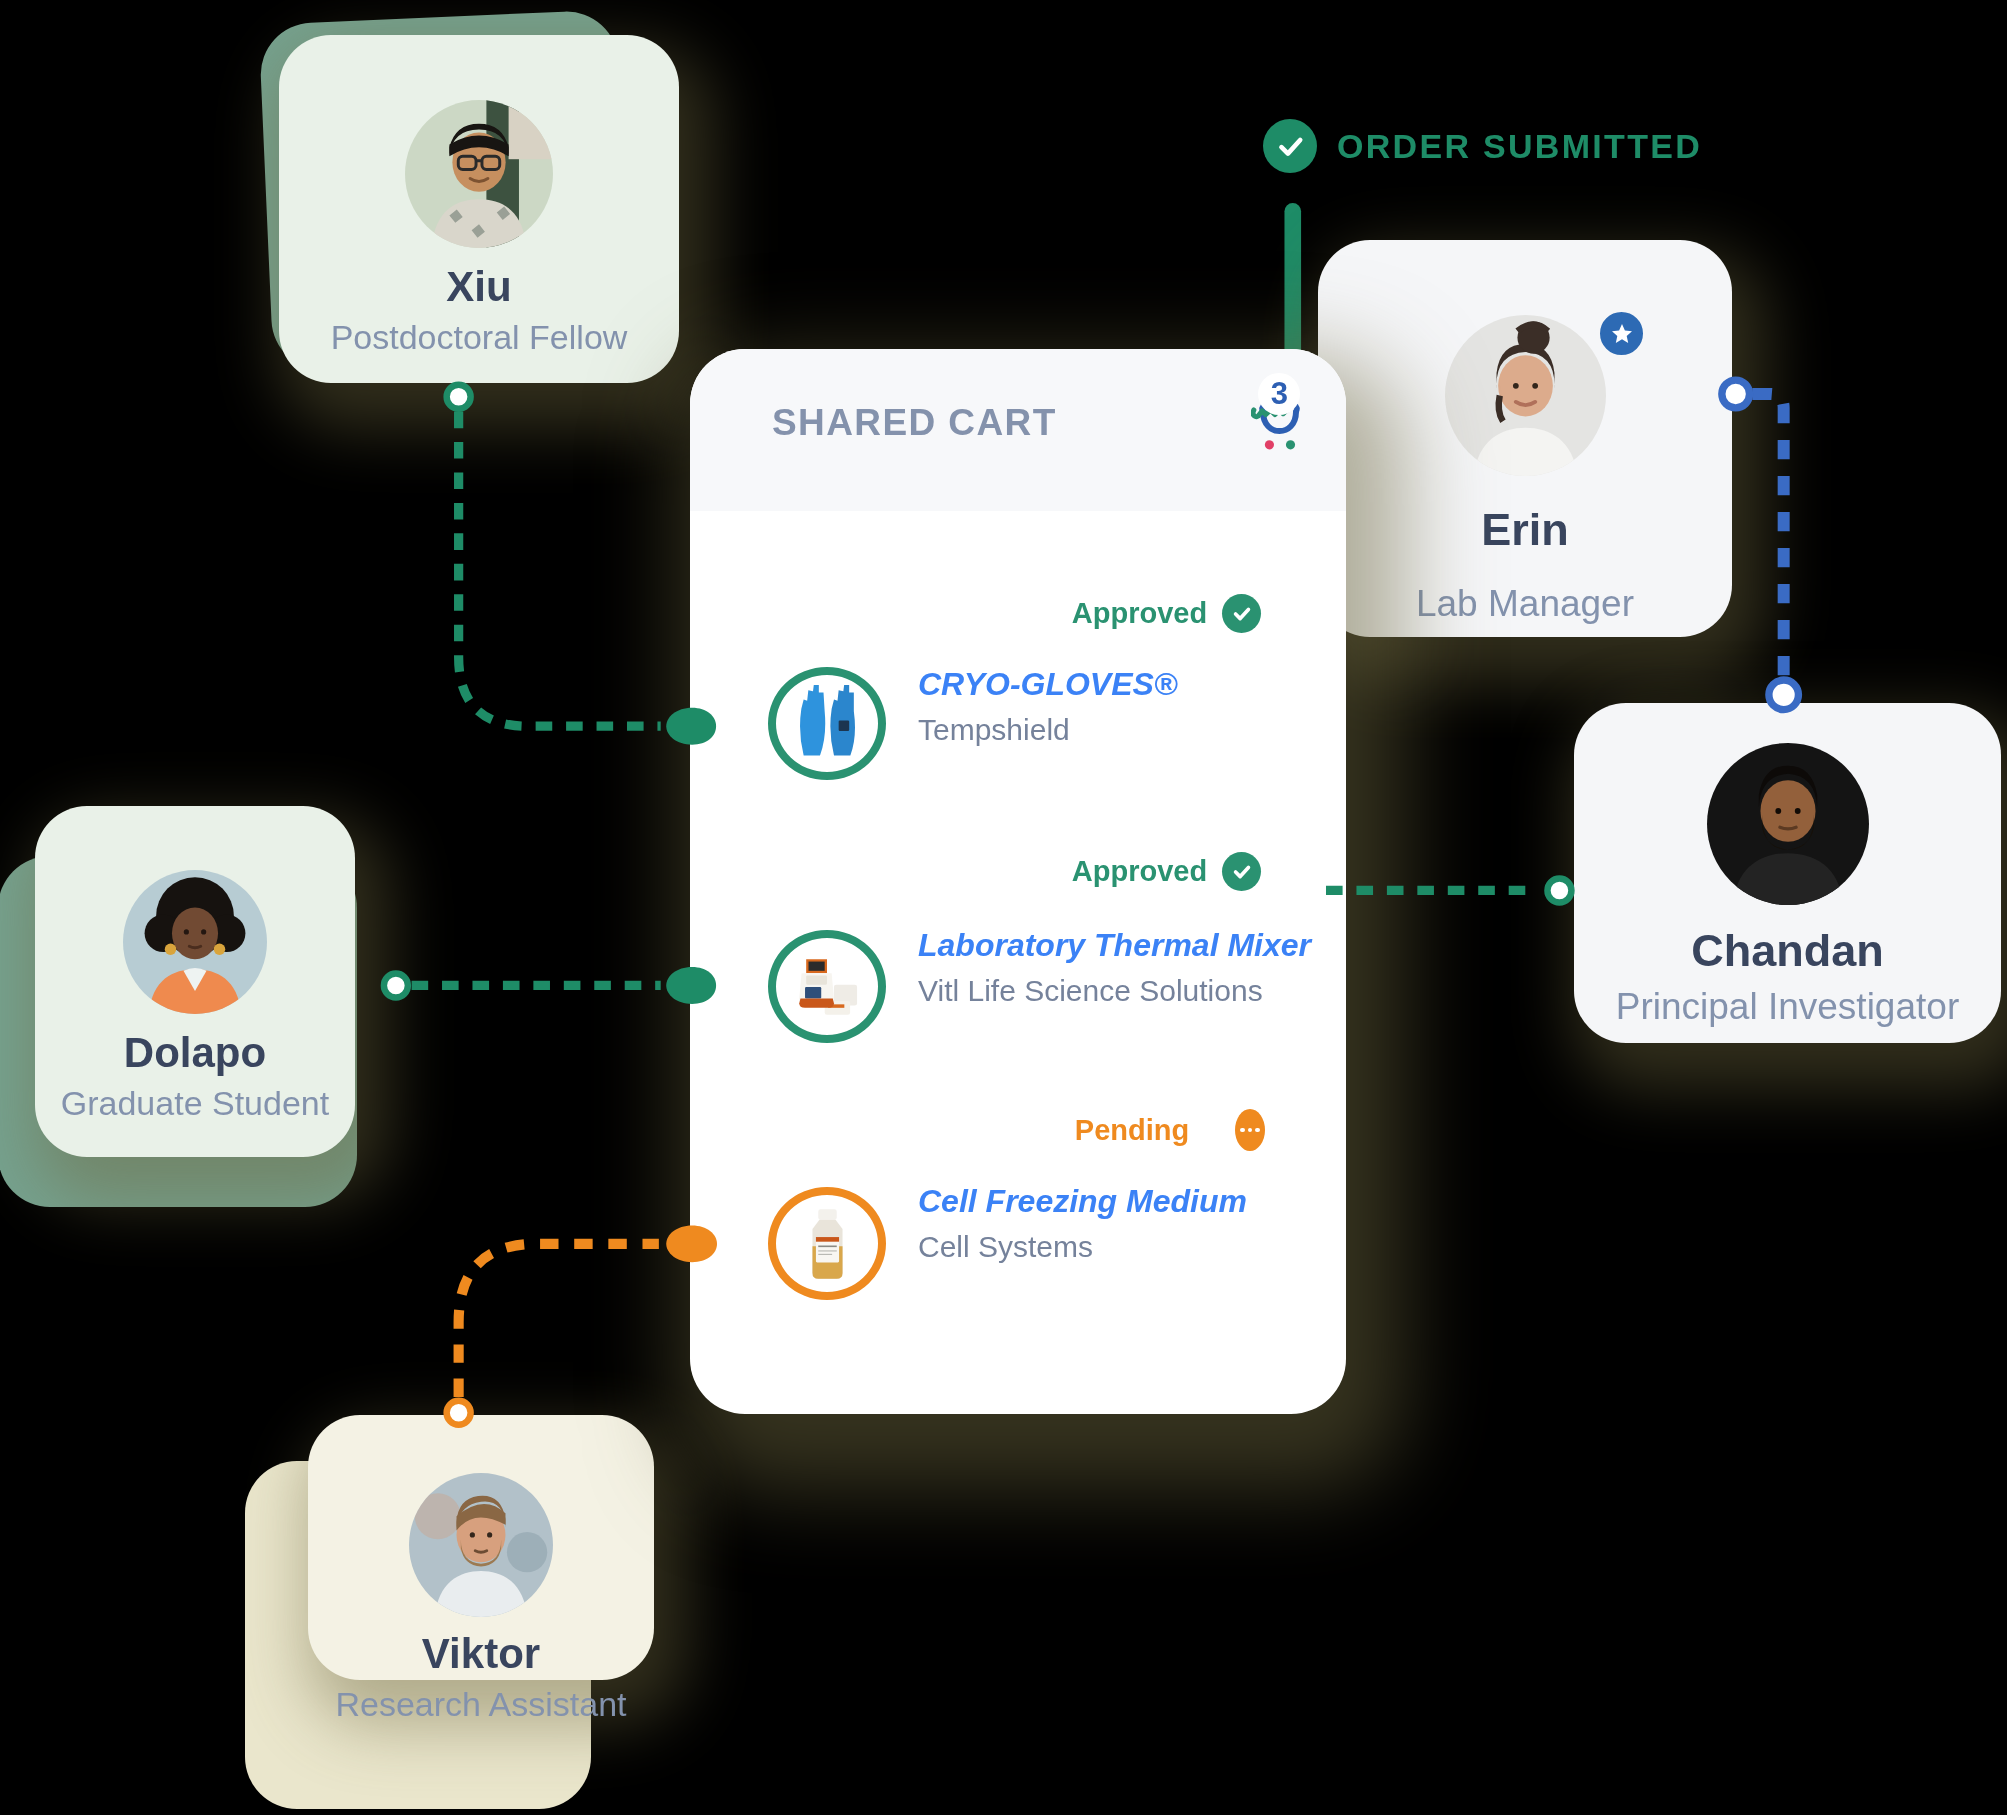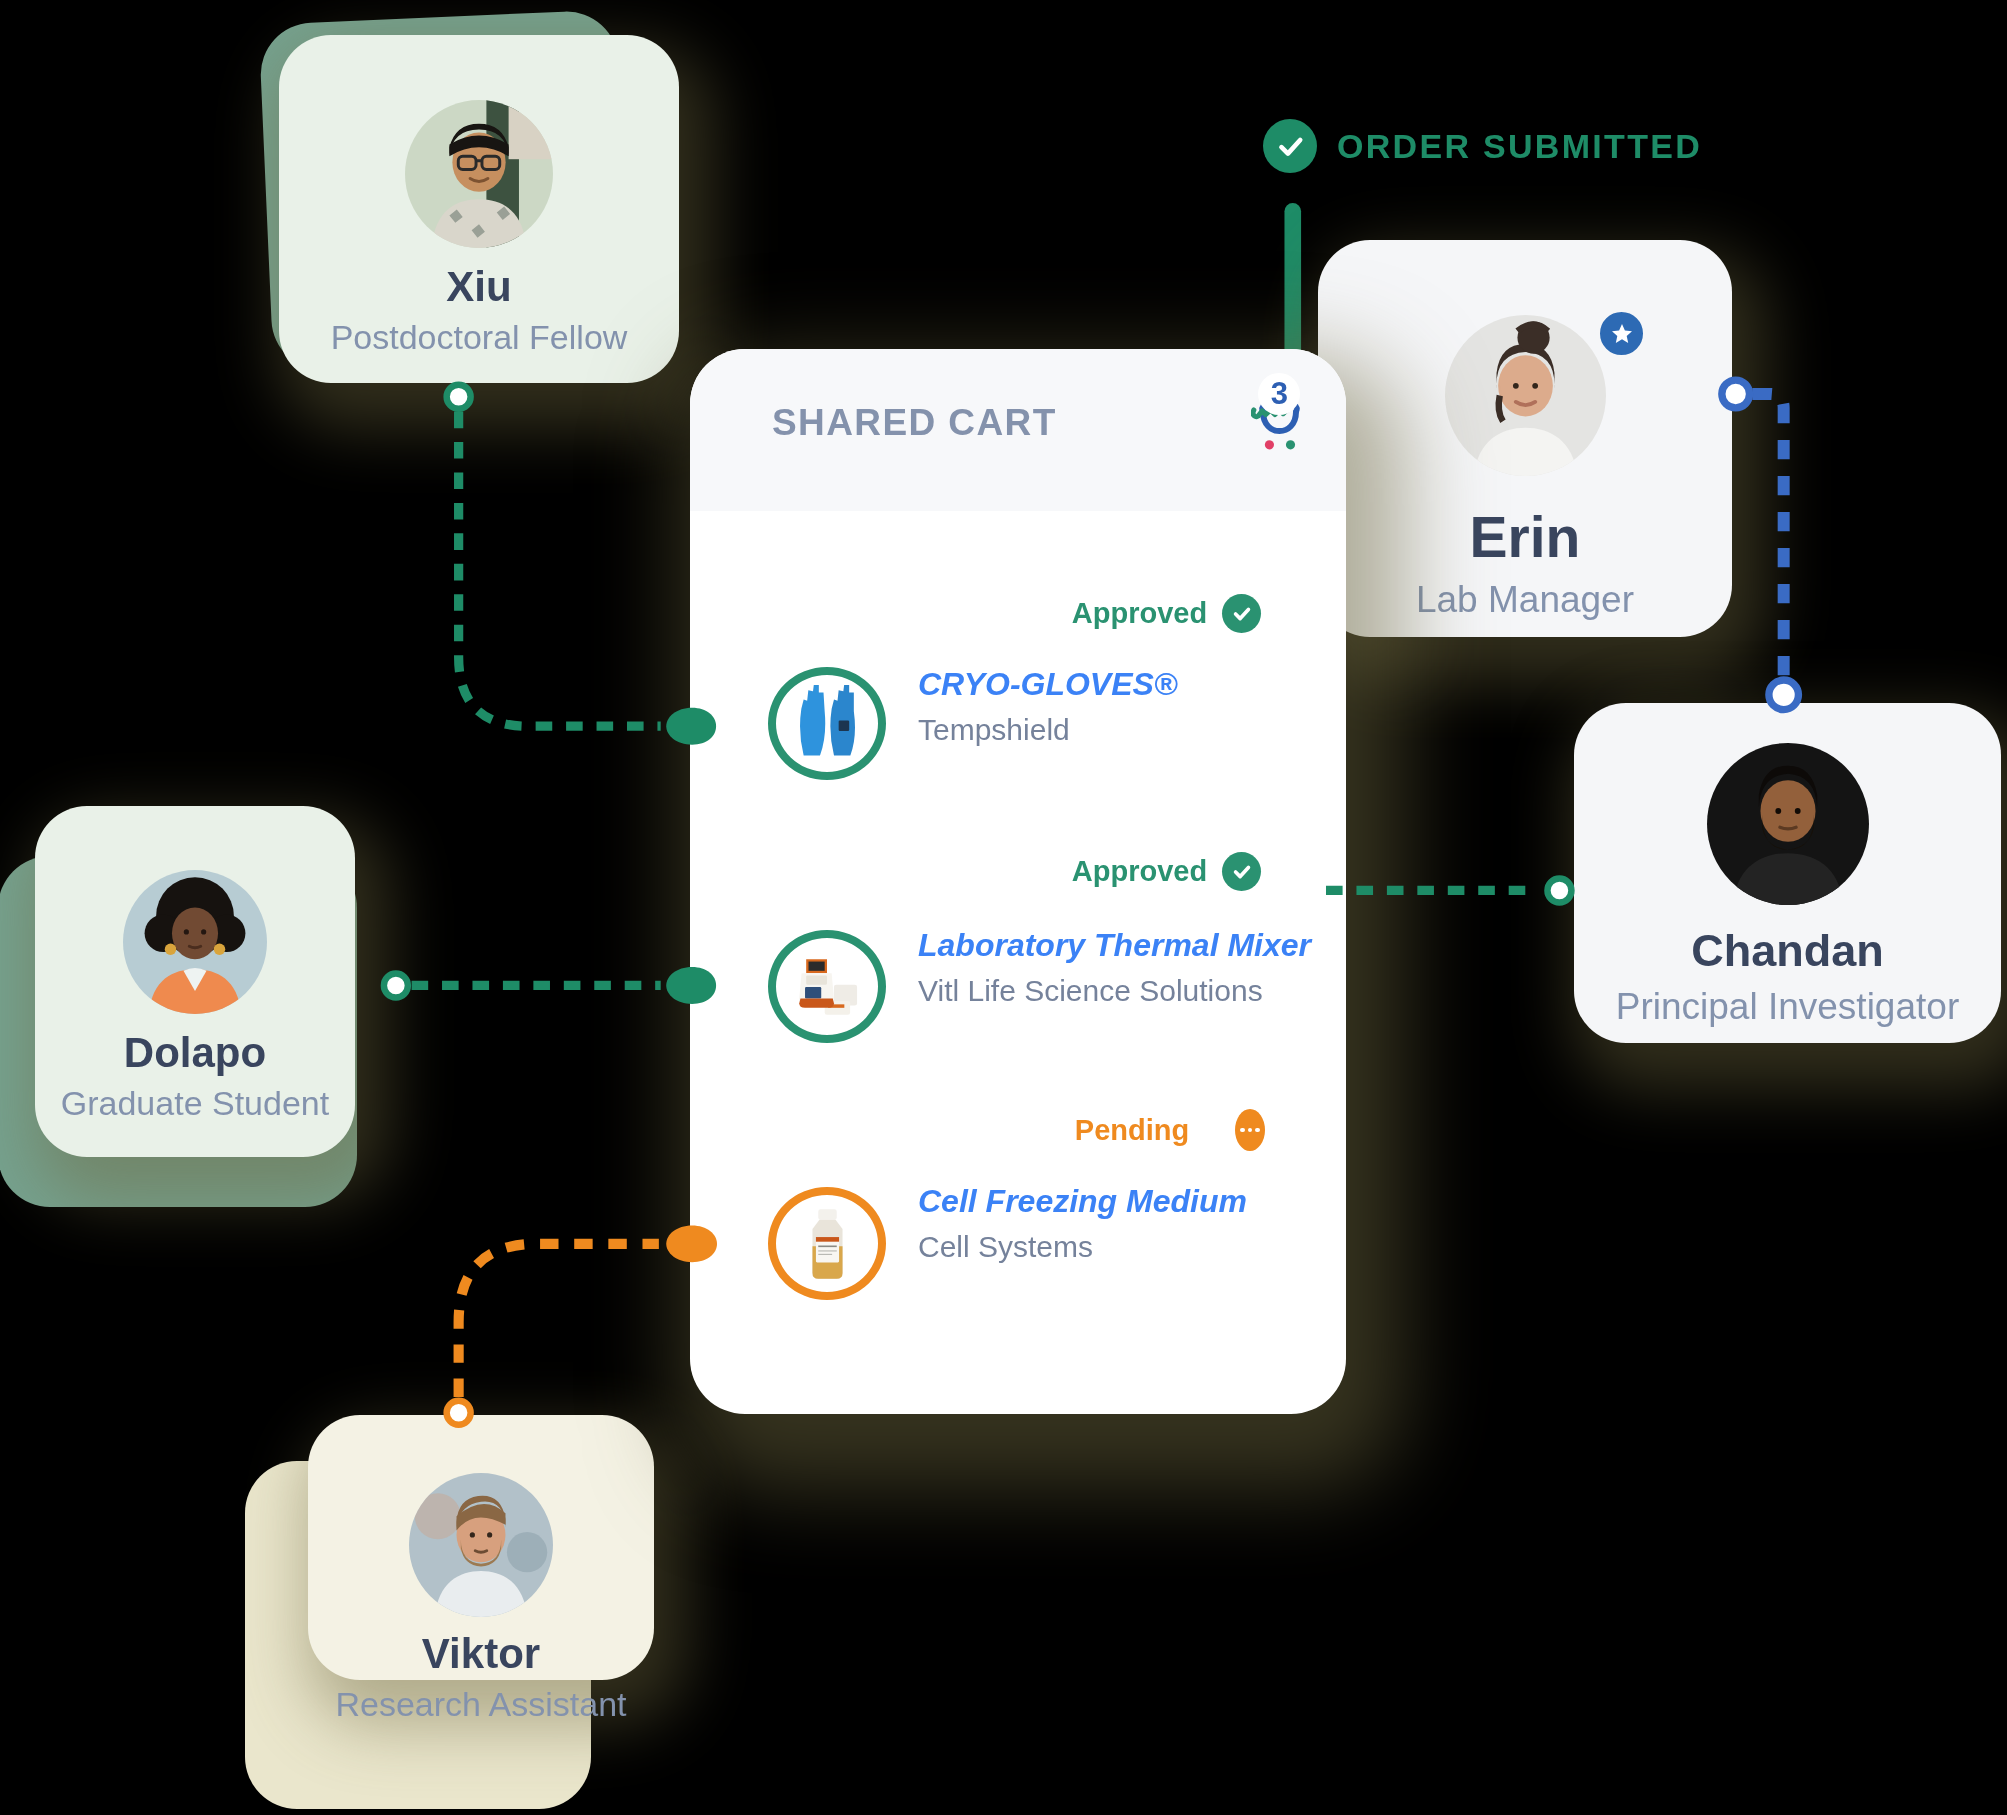--- a/index.html
+++ b/index.html
@@ -32,22 +32,22 @@
   
   #viktor-offset{left:245px;top:1461px;width:346px;height:348px;background:#eae6cc;}
   #viktor-card{left:280px;top:1415px;width:346px;height:265px;background:#f4f2e4;margin-left:28px;}
   #viktor-card .avatar{width:144px;height:144px;margin-top:58px;}
   #viktor-card .p-name{font-size:42px;margin-top:13px;}
   #viktor-card .p-role{font-size:34px;margin-top:7.4px;}
 
   
   #erin-card{left:1318px;top:240px;width:414px;height:397px;background:#f5f6f8;}
   #erin-card .avatar{width:161px;height:161px;margin-top:75px;}
-  #erin-card .p-name{font-size:57px;margin-top:28px;}
-  #erin-card .p-role{font-size:37px;margin-top:9px;}
+  #erin-card .p-name{font-size:45px;margin-top:28px;}
+  #erin-card .p-role{font-size:37px;margin-top:27px;}
   #erin-star{position:absolute;left:277px;top:67px;width:43px;height:43px;border-radius:50%;
              background:#2d6ab4;border:5.5px solid #f5f6f8;display:flex;align-items:center;justify-content:center;}
 
   
   #chandan-card{left:1574px;top:703px;width:427px;height:340px;background:#f5f6f8;}
   #chandan-card .avatar{width:162px;height:162px;margin-top:40px;}
   #chandan-card .p-name{font-size:45px;margin-top:20px;}
   #chandan-card .p-role{font-size:37px;margin-top:9.2px;}
 
   

